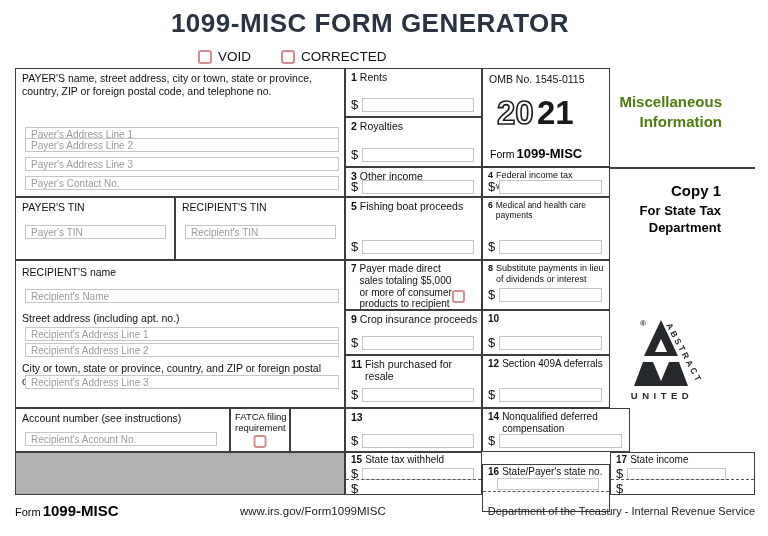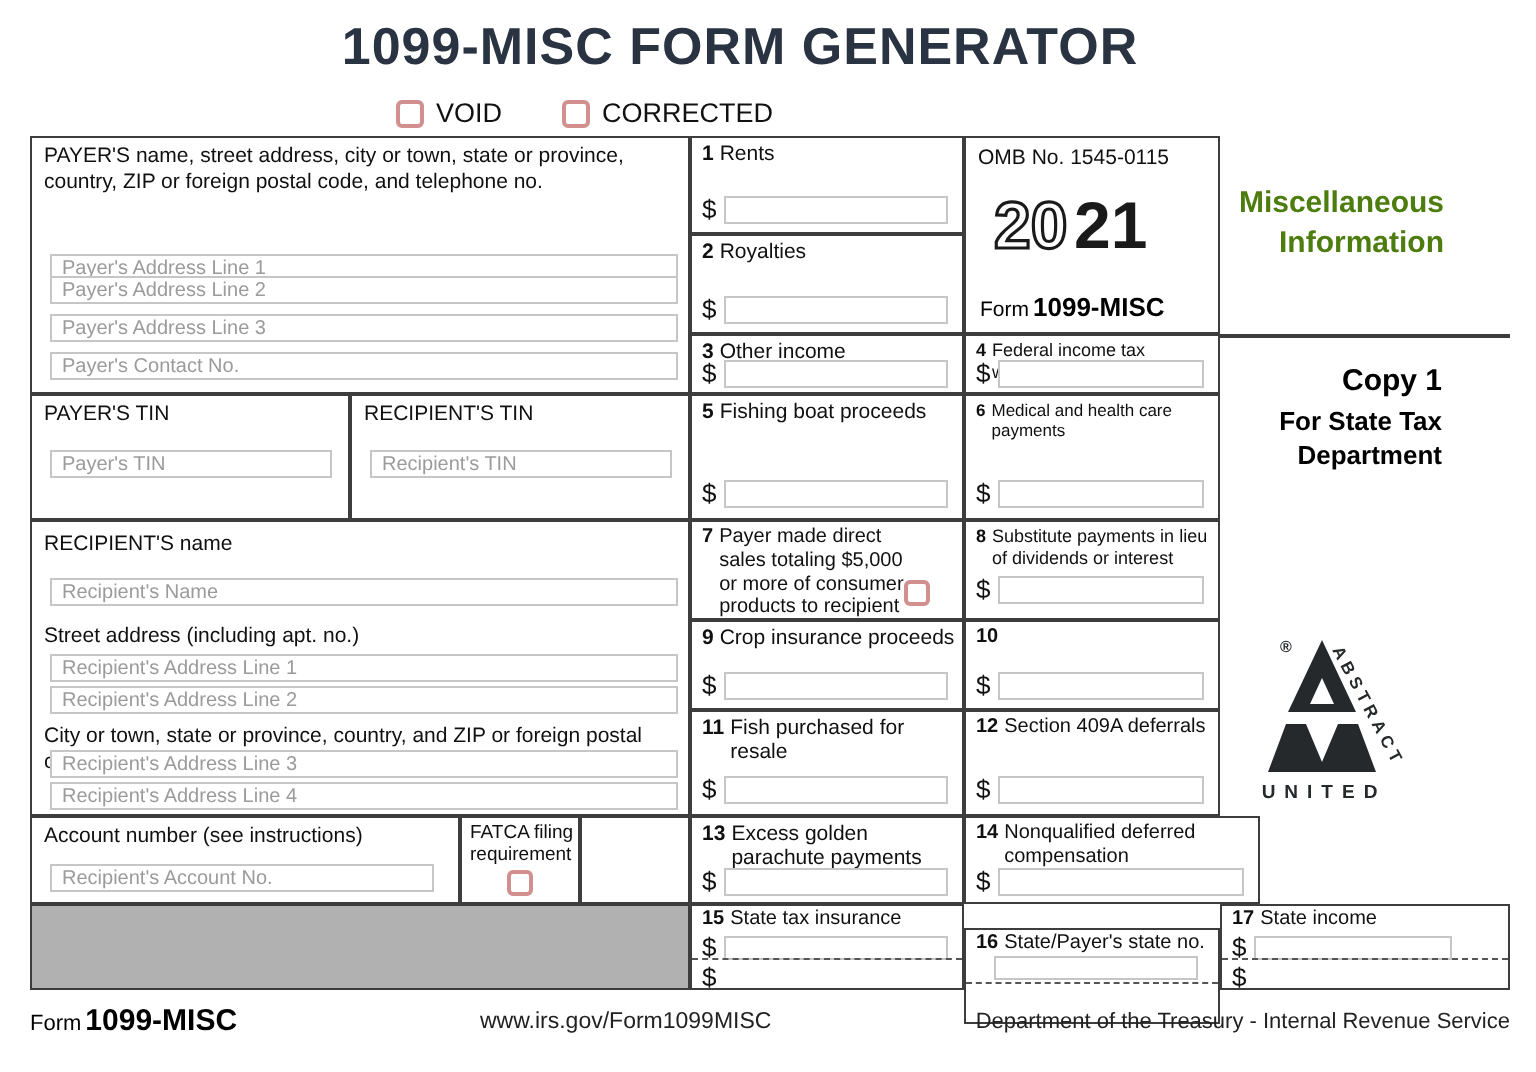--- a/index.html
+++ b/index.html
@@ -101,21 +101,20 @@
   </div>
 
   <div class="cell" style="left:15px;top:260px;width:330px;height:148px">
     <div class="hdr" style="top:5px">RECIPIENT'S name</div>
     <input class="fld" style="top: 28px;" placeholder="Recipient's Name">
     <div class="hdr" style="top:51px">Street address (including apt. no.)</div>
     <input class="fld" style="top: 66px;" placeholder="Recipient's Address Line 1">
     <input class="fld" style="top: 82px;" placeholder="Recipient's Address Line 2">
     <div class="hdr" style="top:101px">City or town, state or province, country, and ZIP or foreign postal code</div>
     <input class="fld" style="top: 114px;" placeholder="Recipient's Address Line 3">
-    <input class="fld" style="top: 130px;" placeholder="Recipient's Address Line 4">
   </div>
 
   <div class="cell" style="left:15px;top:408px;width:215px;height:44px">
     <div class="hdr">Account number (see instructions)</div>
     <input class="fld" style="top: 23px; right: 12px;" placeholder="Recipient's Account No.">
   </div>
   <div class="cell" style="left:230px;top:408px;width:60px;height:44px">
     <div class="fatca-lbl">FATCA filing requirement</div>
     <span class="checkbox fatca-check"></span>
   </div>
@@ -186,31 +185,30 @@
         <span>Fish purchased for resale</span>
       </div>
     <div class="mrow" style="bottom:5px">
         <span class="dollar">$</span>
         <input style="">
       </div>
   </div>
   <div class="cell" style="left:345px;top:408px;width:137px;height:44px">
     <div class="lbl">
         <span class="num">13</span>
-        <span>Excess golden parachute payments</span>
       </div>
     <div class="mrow" style="bottom:3px">
         <span class="dollar">$</span>
         <input style="">
       </div>
   </div>
   <div class="cell" style="left:345px;top:452px;width:137px;height:43px">
     <div class="lbl slbl">
         <span class="num">15</span>
-        <span>State tax insurance</span>
+        <span>State tax withheld</span>
       </div>
     <div class="mrow srow1">
         <span class="dollar">$</span>
         <input style="">
       </div>
     <div class="dash"></div>
     <div class="mrow srow2">
         <span class="dollar">$</span>
       </div>
   </div>

